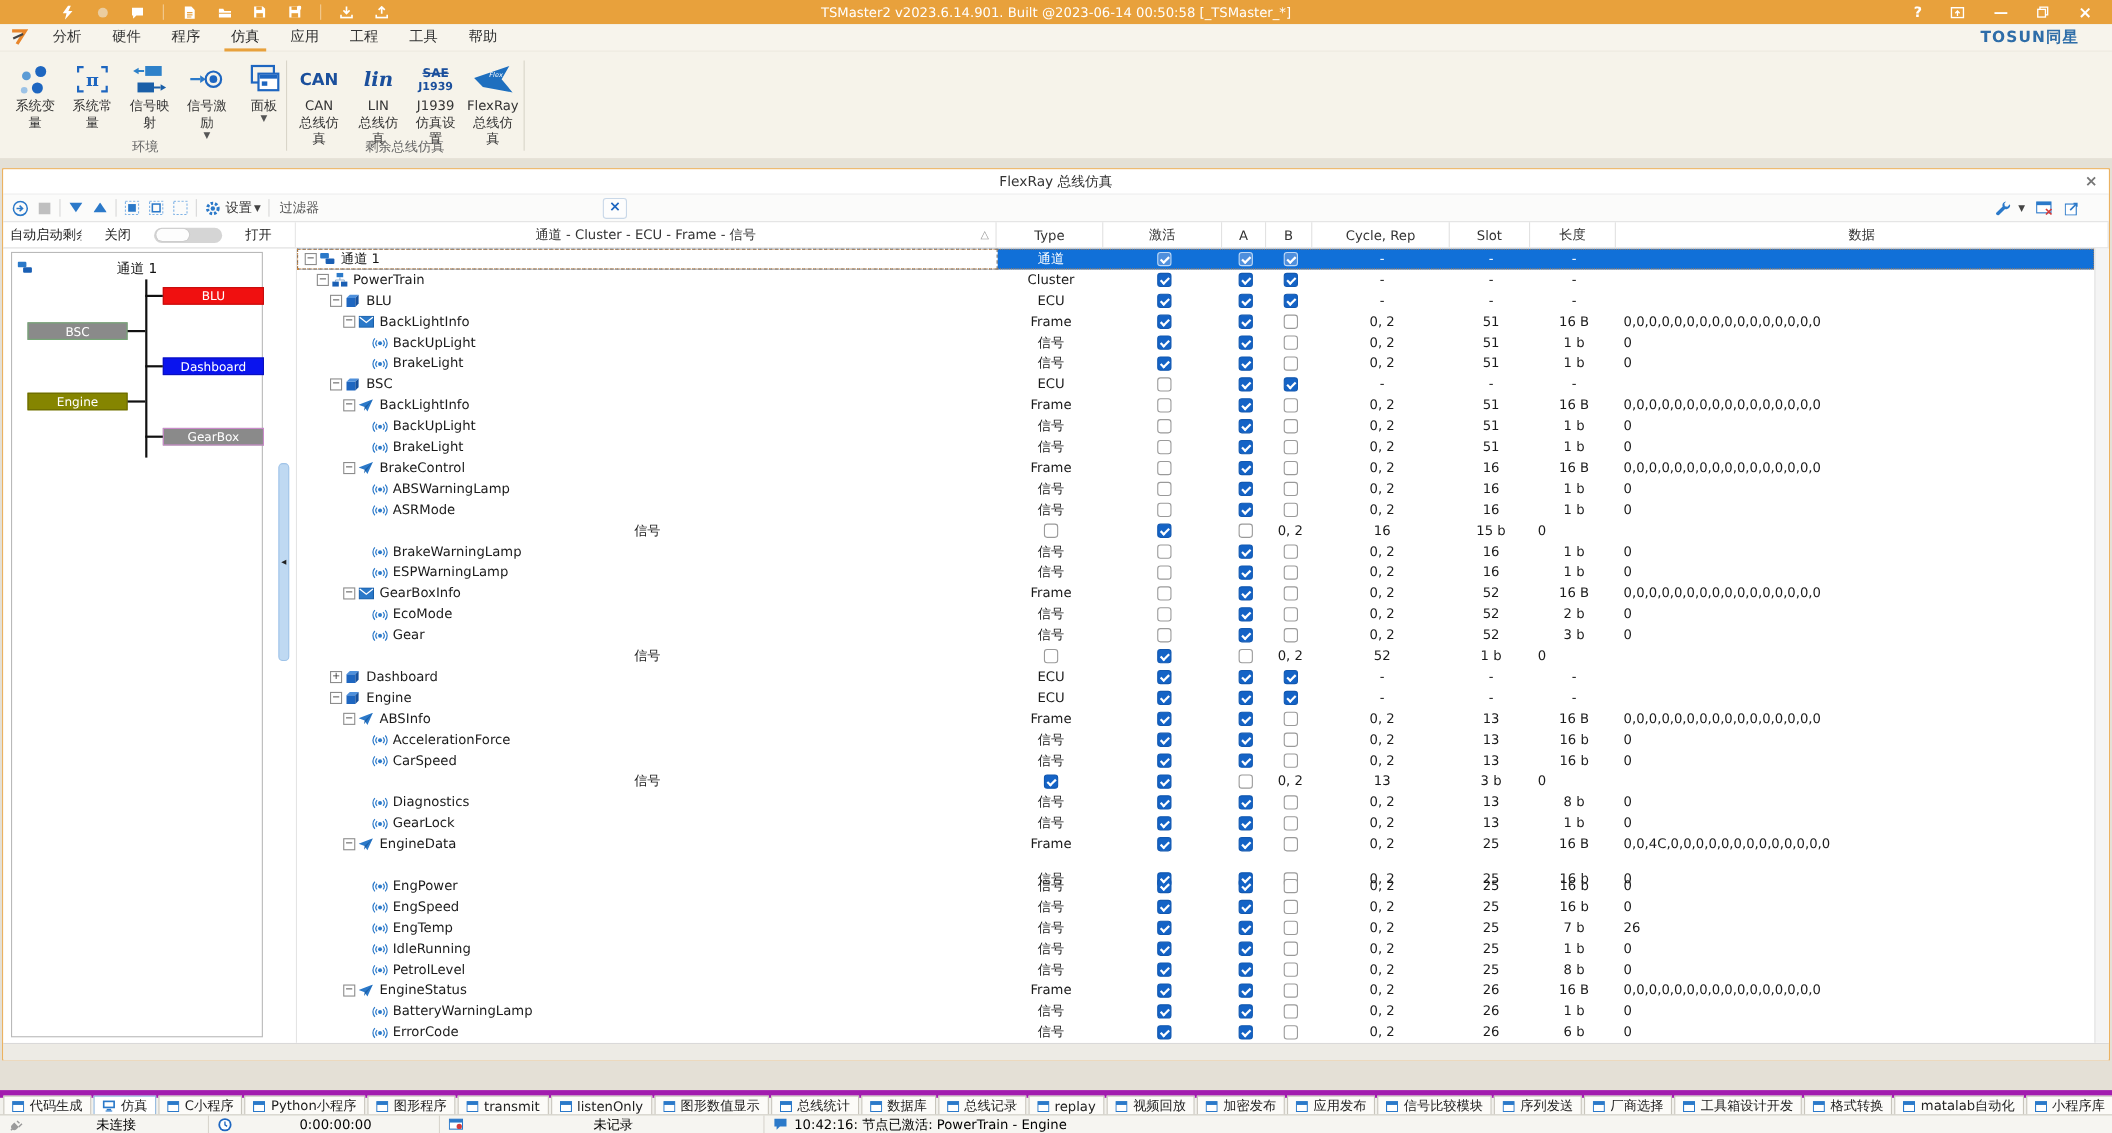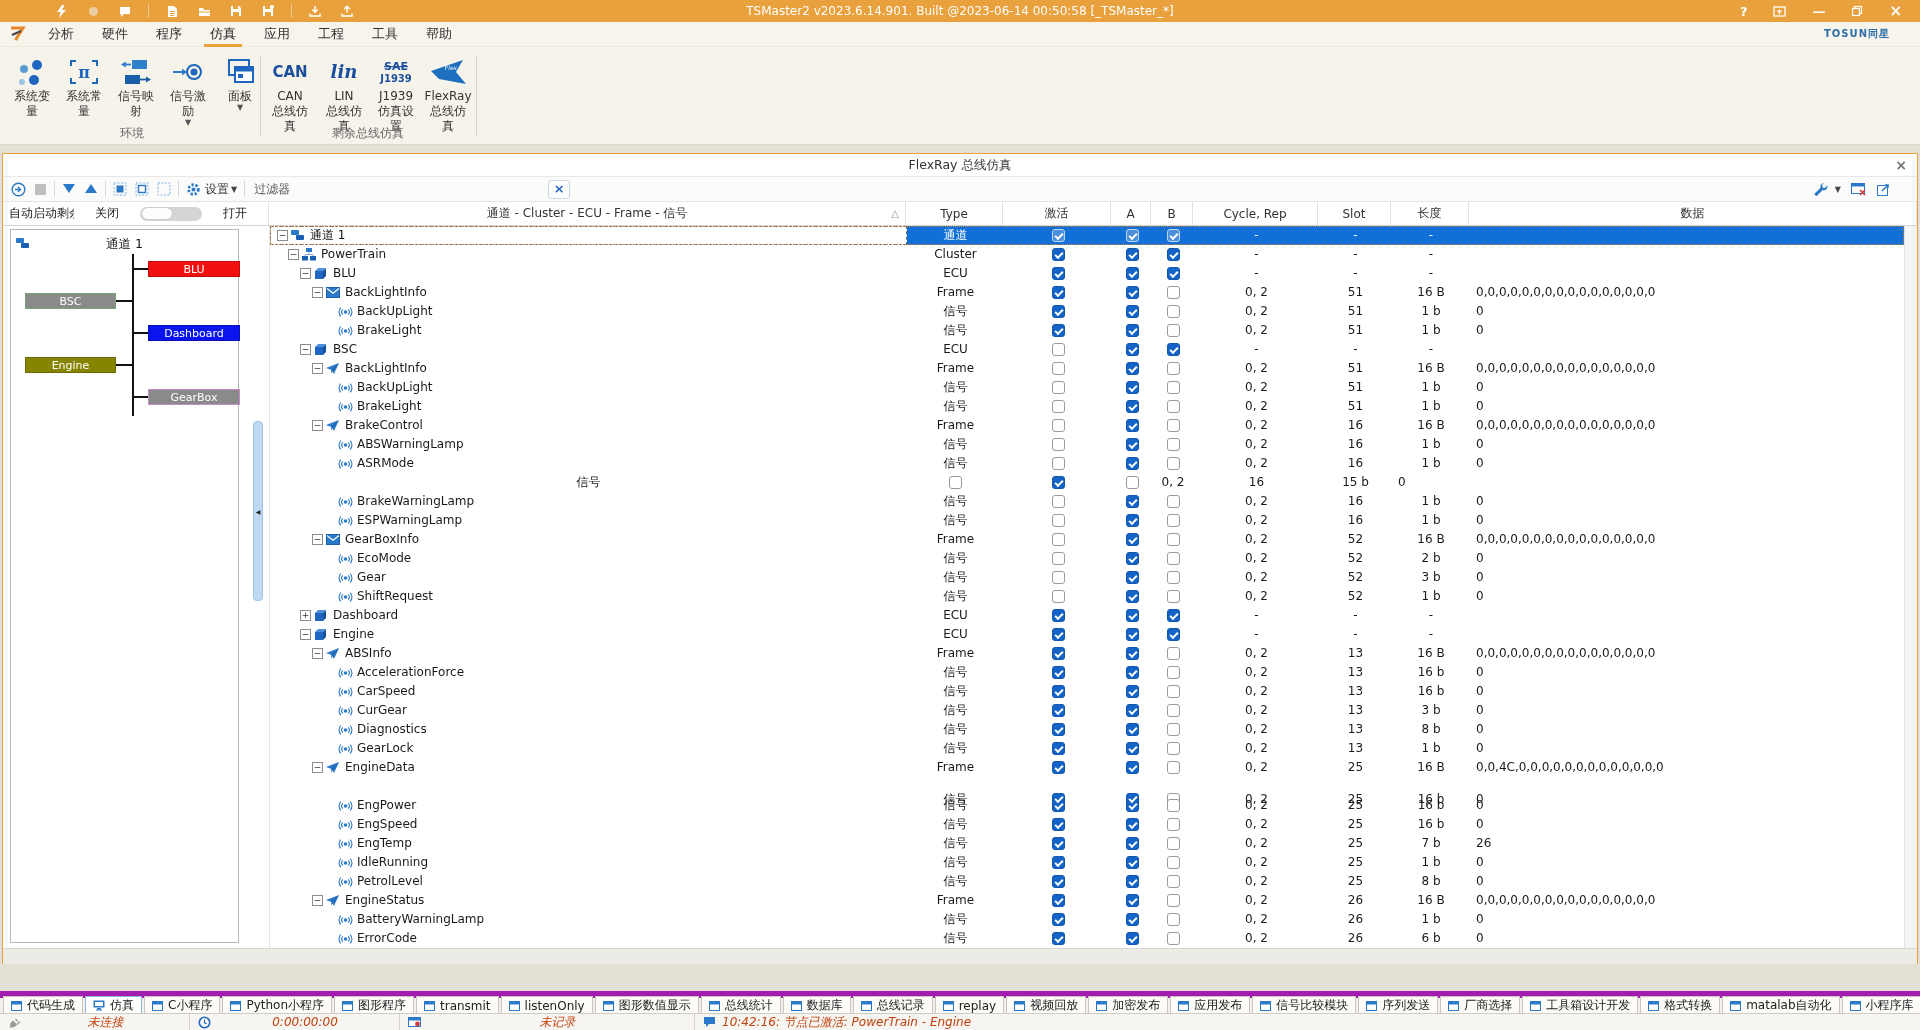--- a/index.html
+++ b/index.html
@@ -12,21 +12,21 @@
   .tb-sep { width:1px; height:14px; background:rgba(255,255,255,.45); }
   .tb-title { position:absolute; left:0; right:0; text-align:center; font-size:12px; color:#fff; pointer-events:none; }
   .tb-ctrls { margin-left:auto; display:flex; align-items:center; gap:26px; padding-right:18px; z-index:2; }
   .tb-ctrl { color:#fff; font-size:13px; font-weight:bold; cursor:pointer; display:flex; align-items:center; }
   
   .menubar { position:absolute; left:0; top:22px; width:1920px; height:25px; background:#F7F4EC; display:flex; align-items:center; border-bottom:1px solid #EDE9DF; }
   .app-logo { width:34px; display:flex; justify-content:center; }
   .menu-item { padding:0 14px; height:25px; line-height:24px; font-size:13px; color:#333; cursor:pointer; position:relative; }
   .menu-item.active { color:#222; }
   .menu-item.active::after { content:""; position:absolute; left:8px; right:8px; bottom:0; height:3px; background:#E8A13C; }
-  .brand { margin-left:auto; padding-right:30px; font-size:10px; font-weight:bold; color:#2E6DA8; letter-spacing:1px; }
+  .brand { margin-left:auto; padding-right:30px; font-size:14px; font-weight:bold; color:#2E6DA8; letter-spacing:1px; }
   
   .ribbon { position:absolute; left:0; top:47px; width:1920px; height:98px; background:#F6F3EA; border-bottom:1px solid #DCD8CC; }
   .rgroup { position:absolute; top:0; height:97px; }
   .rgroup-label { position:absolute; bottom:2px; left:0; right:0; text-align:center; font-size:12px; color:#666; }
   .rbtns { display:flex; align-items:flex-start; padding-top:6px; height:78px; }
   .rbtn { display:flex; flex-direction:column; align-items:center; justify-content:flex-start; padding:2px 6px; min-width:52px; cursor:pointer; border-radius:3px; }
   .rbtn .ric { height:34px; display:flex; align-items:center; justify-content:center; }
   .rbtn .rlb { font-size:12px; color:#333; text-align:center; line-height:15px; white-space:pre-line; }
   .rbtn .caret { font-size:8px; color:#555; line-height:8px; }
   .rsep { position:absolute; top:8px; width:1px; height:82px; background:#D9D5C9; }
@@ -79,21 +79,21 @@
   .cb.on { background:#1463C6; border:1px solid #1258B0; }
   .cb.on::after { content:""; display:block; width:6px; height:3px; border-left:2px solid #fff; border-bottom:2px solid #fff; transform:rotate(-45deg); margin:2.5px 0 0 2px; }
   .cb.off { background:#fff; border:1px solid #9A9A9A; }
   .trow.selected .cb.on { background:#4E8FDD; border-color:#BFD9F5; }
   .panel-bottom { height:16px; background:#EDEBE5; border-top:1px solid #D8D8D8; }
   
   .taskbar { position:absolute; left:0; top:991px; width:1920px; height:22px; background:#F2F1EC; border-top:7px solid #a21caf; display:flex; align-items:center; padding:0 3px; gap:2px; }
   .task-tab { display:flex; align-items:center; gap:5px; height:19px; padding:0 7px; border:1px solid #C8C5BC; background:#FCFBF8; font-size:12px; color:#222; cursor:pointer; white-space:nowrap; }
   .task-tab.active { background:#FFFFFF; border-color:#8FB6DD; }
   
-  .statusbar { position:absolute; left:0; top:1013px; width:1920px; height:17px; background:#F6F5F1; border-top:1px solid #CFCCC4; display:flex; align-items:center; font-size:12px; color:#c2410c;font-style:italic; }
+  .statusbar { position:absolute; left:0; top:1013px; width:1920px; height:17px; background:#F6F5F1; border-top:1px solid #CFCCC4; display:flex; align-items:center; font-size:12px; color:#000000; }
   .sseg { height:17px; display:flex; align-items:center; border-right:1px solid #D8D5CD; position:relative; }
   .sseg .sico { margin-left:8px; display:flex; align-items:center; }
   .sseg .stext { flex:1; text-align:center; padding:0 10px; }
   .sseg.msg { border-right:none; flex:1; }
   .sseg.msg .stext { text-align:left; padding-left:6px; }
 </style>
 </head>
 <body>
 
 <div class="titlebar">
@@ -933,30 +933,20 @@
           </div>
           <div class="cell">
             <span class="cb off"></span>
           </div>
           <div class="cell">0, 2</div>
           <div class="cell">52</div>
           <div class="cell">3 b</div>
           <div class="cell data">0</div>
         </div>
         <div class="trow">
-          <div class="cell name" style="padding-left: 54px;">
-            <span class="exp-sp"></span>
-            <span class="ticon">
-              <svg width="15" height="12" viewBox="0 0 15 12">
-                <circle cx="7.5" cy="6" r="1.8" fill="#2B79C9"></circle>
-                <path d="M4.8 3.4a3.8 3.8 0 0 0 0 5.2M2.8 1.6a6.4 6.4 0 0 0 0 8.8M10.2 3.4a3.8 3.8 0 0 1 0 5.2M12.2 1.6a6.4 6.4 0 0 1 0 8.8" stroke="#2B79C9" stroke-width="1.1" fill="none"></path>
-              </svg>
-            </span>
-            <span>ShiftRequest</span>
-          </div>
           <div class="cell">信号</div>
           <div class="cell">
             <span class="cb off"></span>
           </div>
           <div class="cell">
             <span class="cb on"></span>
           </div>
           <div class="cell">
             <span class="cb off"></span>
           </div>
@@ -1091,30 +1081,20 @@
           </div>
           <div class="cell">
             <span class="cb off"></span>
           </div>
           <div class="cell">0, 2</div>
           <div class="cell">13</div>
           <div class="cell">16 b</div>
           <div class="cell data">0</div>
         </div>
         <div class="trow">
-          <div class="cell name" style="padding-left: 54px;">
-            <span class="exp-sp"></span>
-            <span class="ticon">
-              <svg width="15" height="12" viewBox="0 0 15 12">
-                <circle cx="7.5" cy="6" r="1.8" fill="#2B79C9"></circle>
-                <path d="M4.8 3.4a3.8 3.8 0 0 0 0 5.2M2.8 1.6a6.4 6.4 0 0 0 0 8.8M10.2 3.4a3.8 3.8 0 0 1 0 5.2M12.2 1.6a6.4 6.4 0 0 1 0 8.8" stroke="#2B79C9" stroke-width="1.1" fill="none"></path>
-              </svg>
-            </span>
-            <span>CurGear</span>
-          </div>
           <div class="cell">信号</div>
           <div class="cell">
             <span class="cb on"></span>
           </div>
           <div class="cell">
             <span class="cb on"></span>
           </div>
           <div class="cell">
             <span class="cb off"></span>
           </div>

